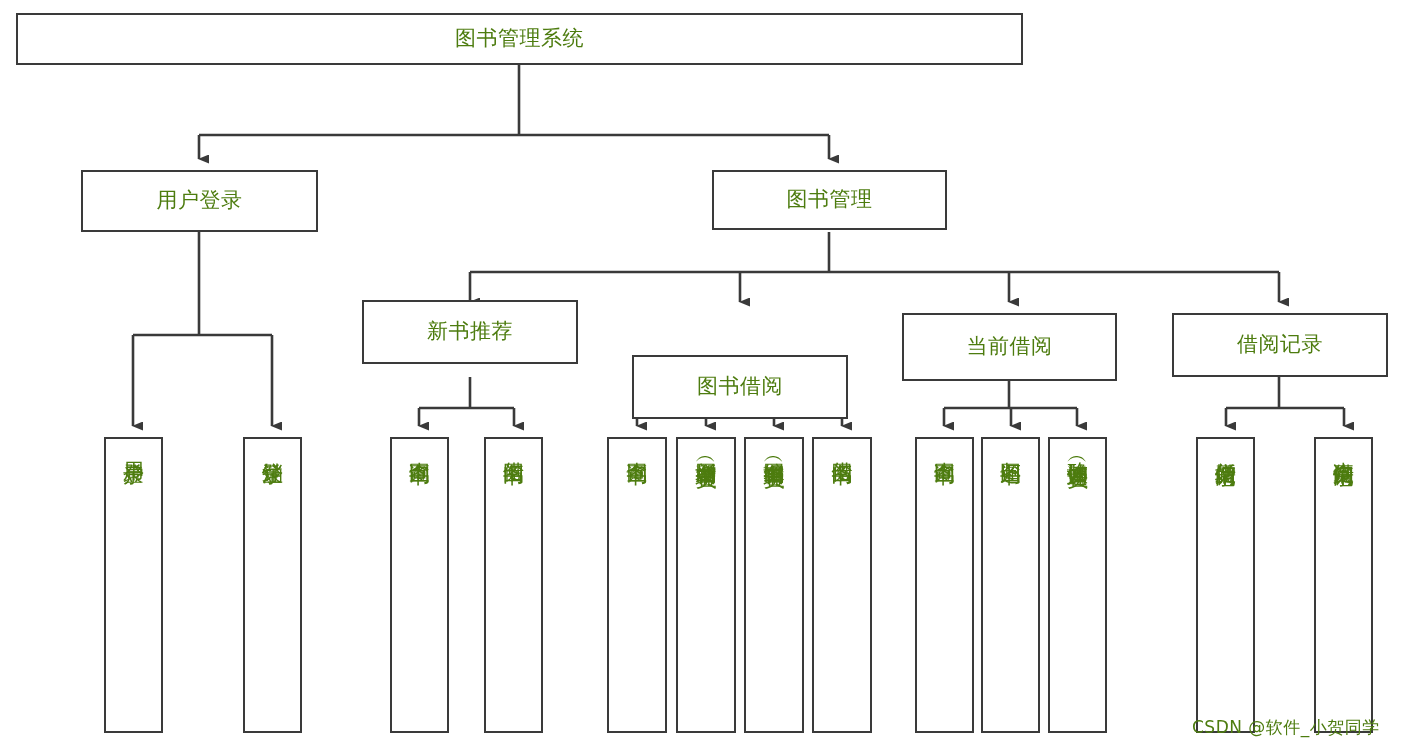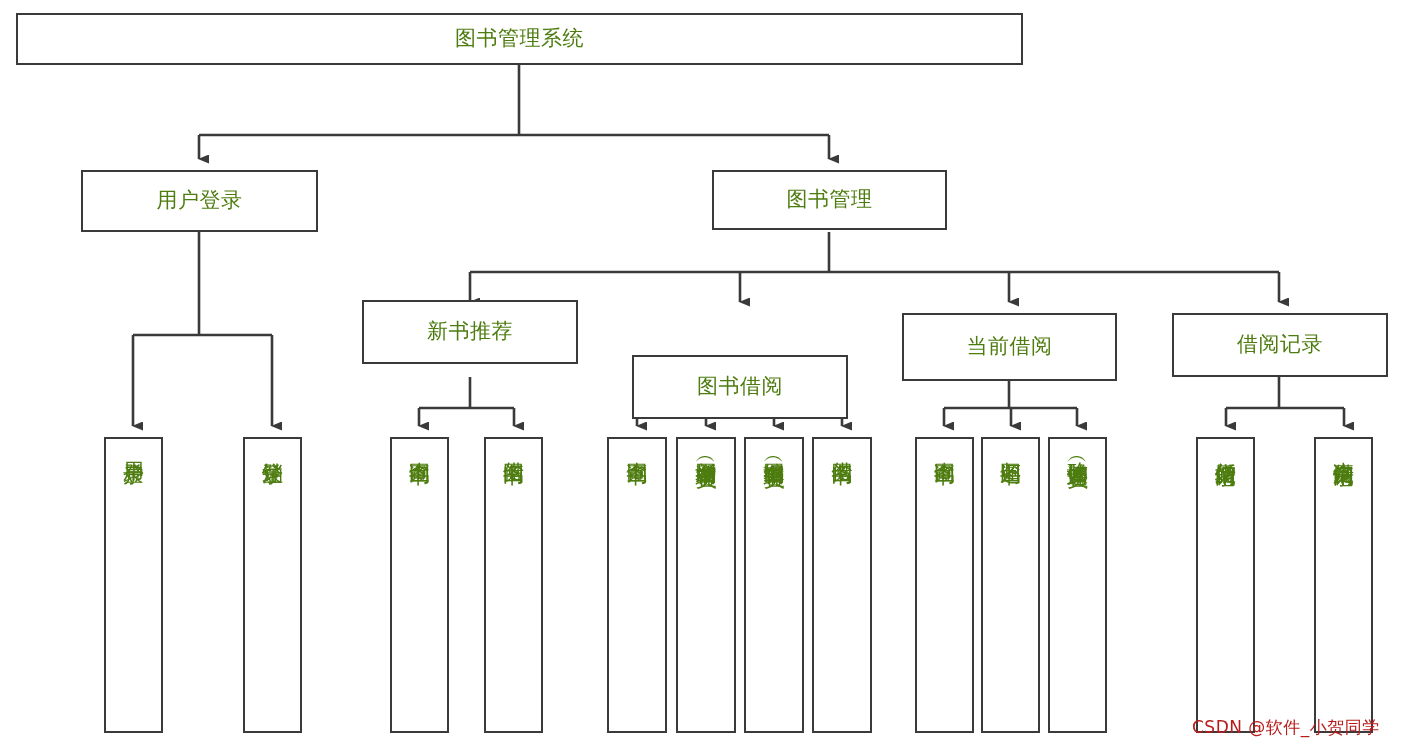--- a/index.html
+++ b/index.html
@@ -175,15 +175,15 @@
         <span class="node-label">确认归还（管理员）</span>
       </div>
       <div class="node vertical" style="left: 1196px; top: 437px; width: 59px; height: 296px;">
         <span class="node-label">新增借阅记录</span>
       </div>
       <div class="node vertical" style="left: 1314px; top: 437px; width: 59px; height: 296px;">
         <span class="node-label">查询借阅记录</span>
       </div>
     </div>
 
-  <div class="watermark" style="left: 1192px; top: 716px; color: #b91c1c;">CSDN @软件_小贺同学</div>
+  <div class="watermark" style="left: 1192px; top: 716px; color: #4d7c0f;">CSDN @软件_小贺同学</div>
 
 </div>
 
 </body></html>

